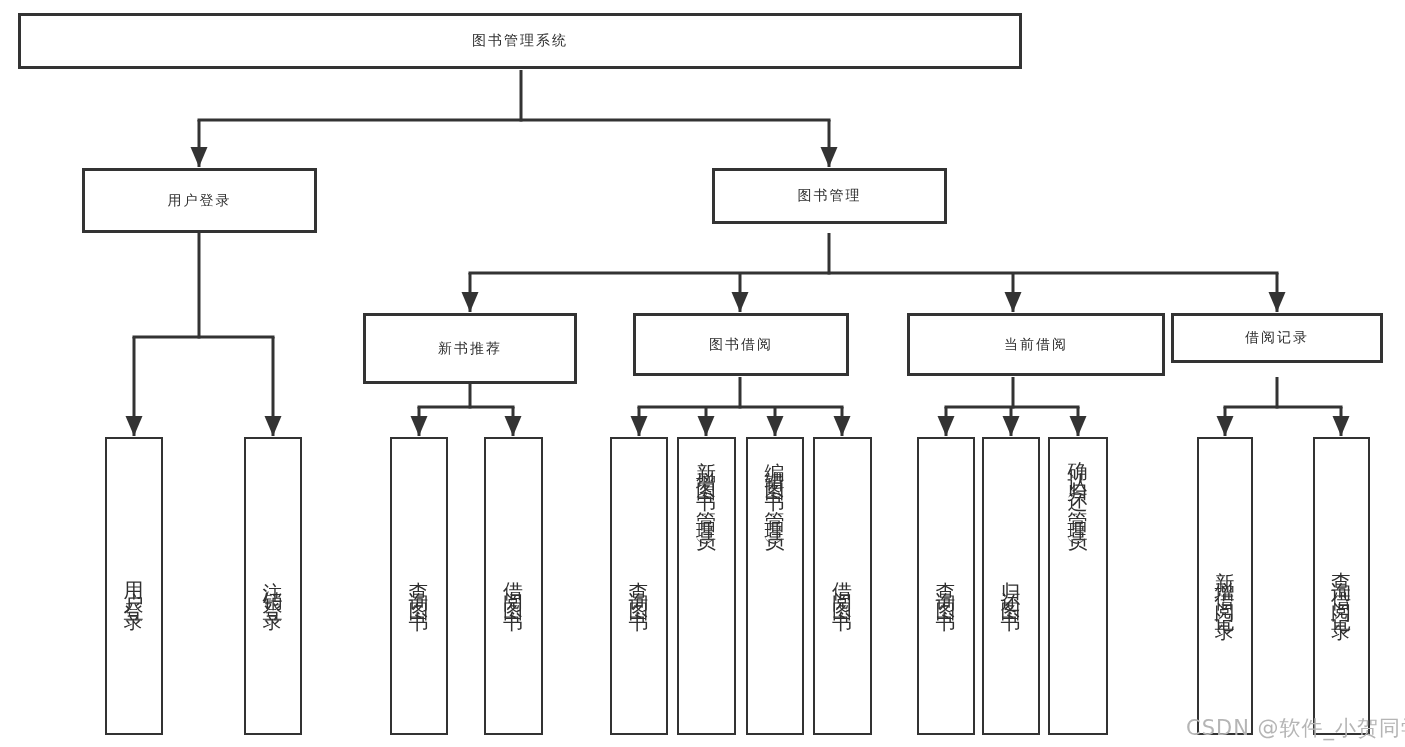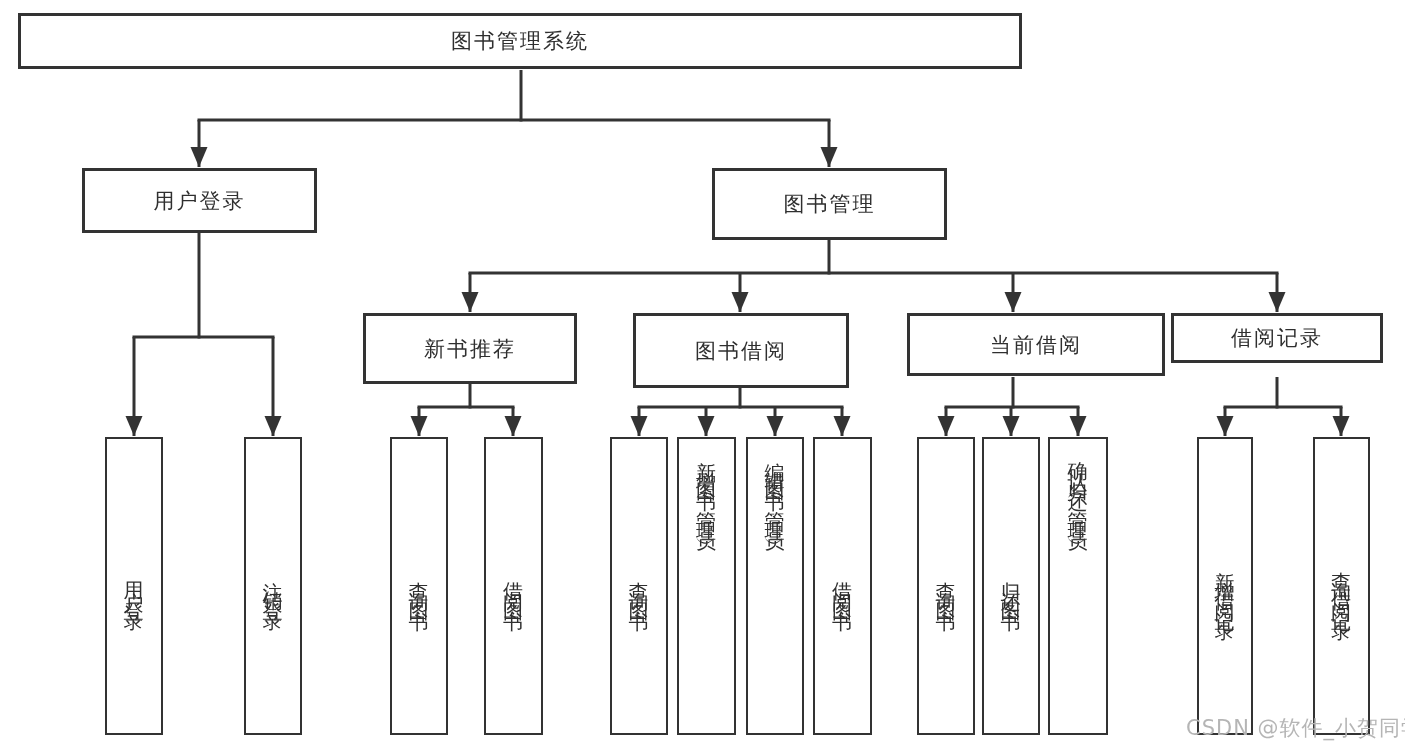--- a/index.html
+++ b/index.html
@@ -18,21 +18,21 @@
   .wrap svg{position:absolute;left:0;top:0;}
   .wrap svg line{stroke:var(--line);stroke-width:3;}
   .wrap svg marker path{fill:var(--line);}
   .box{
     position:absolute;box-sizing:border-box;background:#fff;
     border:3px solid var(--border);
     display:flex;align-items:center;justify-content:center;
   }
   .leaf{border-width:2.5px;}
   .hlabel{
-    font-size:21px;color:var(--text);letter-spacing:2px;white-space:nowrap;
+    font-size:14px;color:var(--text);letter-spacing:2px;white-space:nowrap;
   }
   .vlabel{
     writing-mode:vertical-rl;text-orientation:mixed;
     font-size:20px;color:var(--text);letter-spacing:10px;line-height:1.1;
   }
   .leaf.top{align-items:flex-start;padding-top:7px;}
   .watermark{
     position:absolute;left:1186px;top:714px;
     font-size:21px;color:var(--wm);letter-spacing:1px;
     white-space:nowrap;z-index:5;
@@ -91,28 +91,28 @@
     <line x1="1341" y1="407" x2="1341" y2="436" marker-end="url(#arrow)"></line>
   </svg>
 
   <div class="box" style="left:18px;top:13px;width:1004px;height:56px">
     <span class="hlabel">图书管理系统</span>
   </div>
 
   <div class="box" style="left:82px;top:168px;width:235px;height:65px">
     <span class="hlabel">用户登录</span>
   </div>
-  <div class="box" style="left:712px;top:168px;width:235px;height:72px">
+  <div class="box" style="left:712px;top:168px;width:235px;height:56px">
     <span class="hlabel">图书管理</span>
   </div>
 
   <div class="box" style="left:363px;top:313px;width:214px;height:71px">
     <span class="hlabel">新书推荐</span>
   </div>
-  <div class="box" style="left:633px;top:313px;width:216px;height:75px">
+  <div class="box" style="left:633px;top:313px;width:216px;height:63px">
     <span class="hlabel">图书借阅</span>
   </div>
   <div class="box" style="left:907px;top:313px;width:258px;height:63px">
     <span class="hlabel">当前借阅</span>
   </div>
   <div class="box" style="left:1171px;top:313px;width:212px;height:50px">
     <span class="hlabel">借阅记录</span>
   </div>
 
   <div class="box leaf" style="left:105px;top:437px;width:58px;height:298px">

